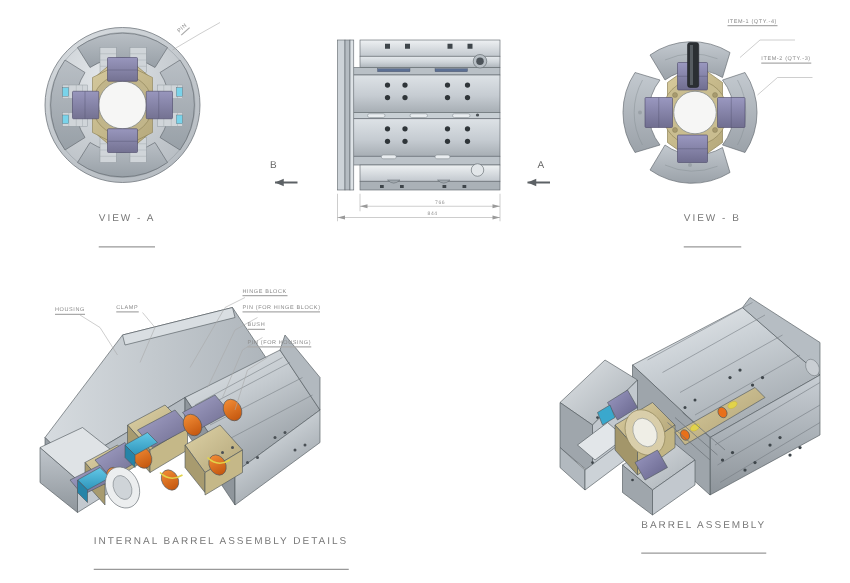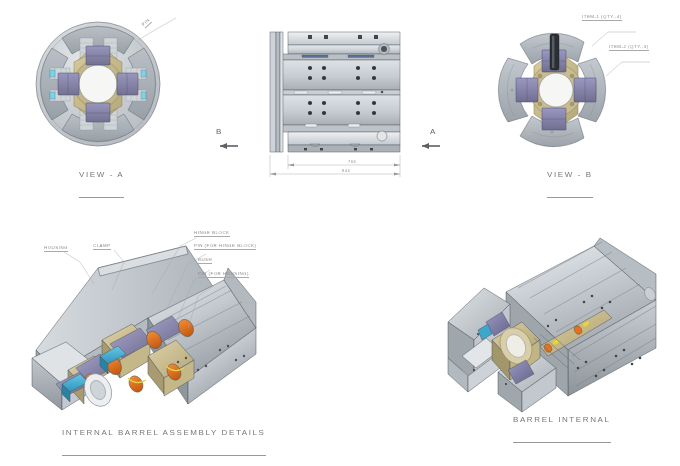--- a/index.html
+++ b/index.html
@@ -421,21 +421,21 @@
     <span class="lblu"><span>PIN</span>
     <span class="sm">(FOR HINGE BLOCK)</span></span>
   </div>
   <div class="lbl" style="left:198px;top:257px;">
     <span class="lblu">BUSH</span>
   </div>
   <div class="lbl" style="left:198px;top:271px;">
     <span class="lblu"><span>PIN</span>
     <span class="sm">(FOR HOUSING)</span></span>
   </div>
-  <div class="cap" style="left:62px;top:428px;">INTERNAL BARREL ASSEMBLY DETAILS</div>
+  <div class="cap" style="left:75px;top:428px;">INTERNAL BARREL ASSEMBLY DETAILS</div>
 
   <svg style="left:444px;top:244px;" width="225" height="165" viewBox="0 0 225 165">
     <defs>
       <linearGradient id="gBodyTop" x1="0" y1="0" x2="0.5" y2="1">
         <stop offset="0%" stop-color="#eaedef"></stop>
           <stop offset="40%" stop-color="#ccd2d7"></stop>
         <stop offset="100%" stop-color="#a3aab0"></stop>
       </linearGradient>
       <linearGradient id="gBodySide" x1="0" y1="0" x2="0" y2="1">
         <stop offset="0%" stop-color="#c8ced4"></stop>
@@ -533,15 +533,15 @@
       <circle cx="188" cy="120" r="1.3"></circle>
         <circle cx="196" cy="114" r="1.3"></circle>
       <circle cx="34" cy="90" r="1.1"></circle>
         <circle cx="30" cy="126" r="1.1"></circle>
       <circle cx="62" cy="140" r="1.1"></circle>
     </g>
     <g fill="#c9ced3" stroke="#6d747a" stroke-width=".4">
       <ellipse cx="206" cy="50" rx="5" ry="7" transform="rotate(-28 206 50)"></ellipse>
     </g>
   </svg>
-  <div class="cap" style="left:513px;top:415px;">BARREL INTERNAL</div>
+  <div class="cap" style="left:513px;top:415px;">BARREL ASSEMBLY</div>
 
 </div>
 
 </body></html>

